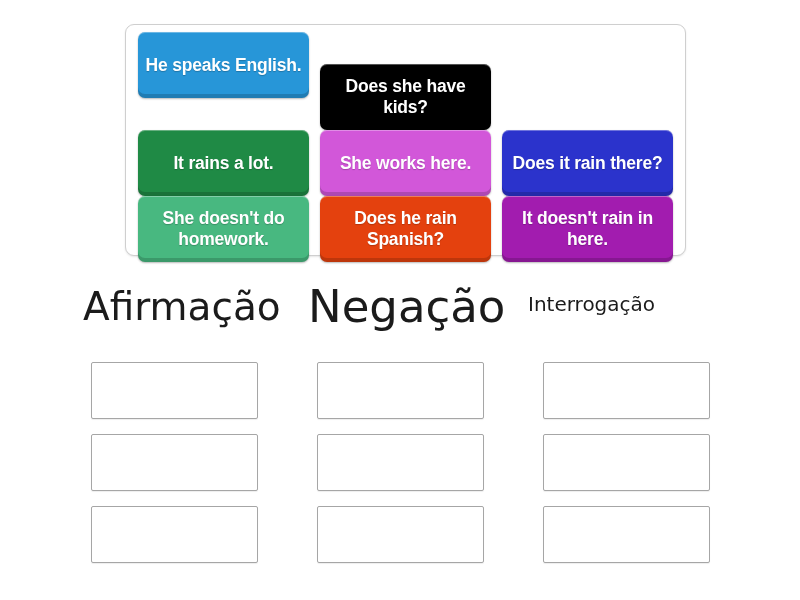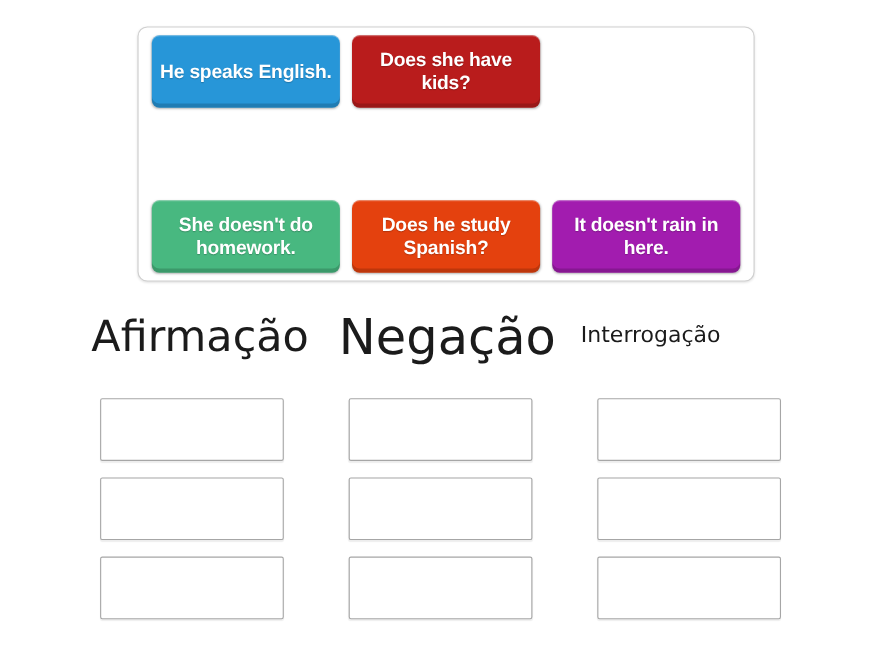--- a/index.html
+++ b/index.html
@@ -118,32 +118,43 @@
 <body>
 
 <div id="app">
 
   <div class="tile-bank">
 
     <div class="tile-row">
       <div class="tile" style="background-color: rgb(39, 150, 216);">
         <span>He speaks English.</span>
       </div>
-      <div class="tile" style="background-color: #b91c1c;">
+      <div class="tile" style="background-color: #000000; margin-top: 32px;">
         <span>Does she have kids?</span>
       </div>
     </div>
 
+    <div class="tile-row">
+      <div class="tile" style="background-color: rgb(31, 138, 69);">
+        <span>It rains a lot.</span>
+      </div>
+      <div class="tile" style="background-color: rgb(210, 87, 217);">
+        <span>She works here.</span>
+      </div>
+      <div class="tile" style="background-color: rgb(43, 51, 204);">
+        <span>Does it rain there?</span>
+      </div>
+    </div>
 
     <div class="tile-row">
       <div class="tile" style="background-color: rgb(72, 184, 128); align-items: center;">
         <span>She doesn't do homework.</span>
       </div>
       <div class="tile" style="background-color: rgb(228, 65, 14);">
-        <span>Does he study Spanish?</span>
+        <span>Does he rain Spanish?</span>
       </div>
       <div class="tile" style="background-color: #a21caf;">
         <span>It doesn't rain in here.</span>
       </div>
     </div>
 
   </div>
 
   <div class="headings">
     <div class="heading heading-1">Negação</div>

